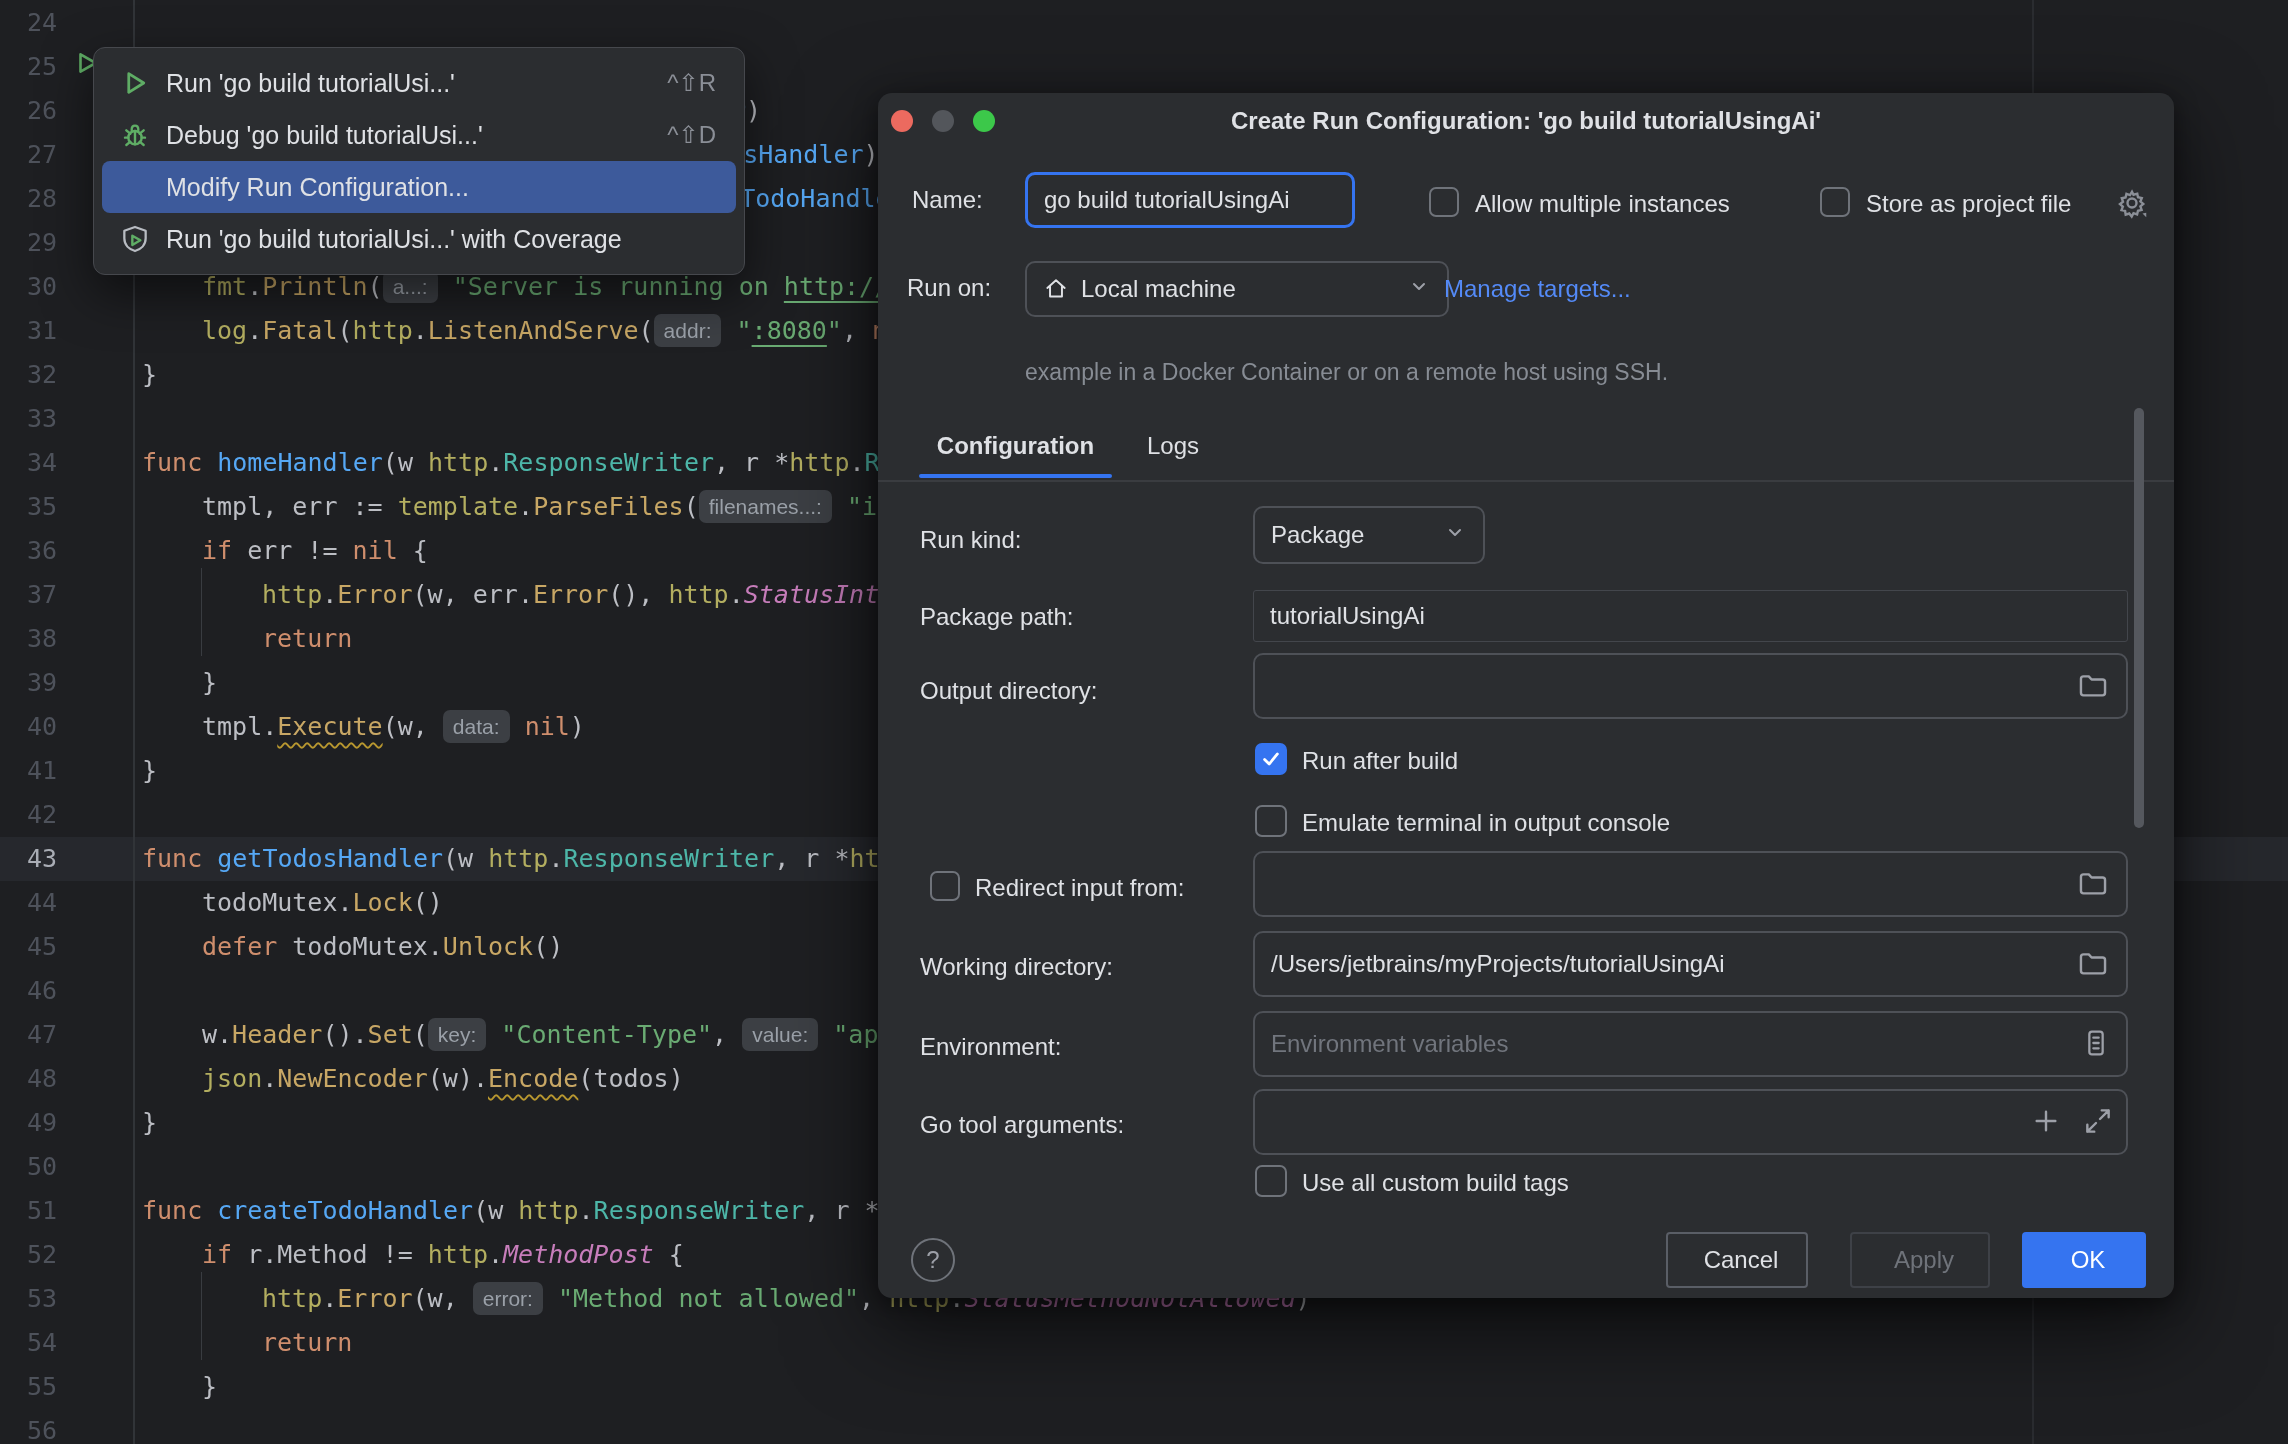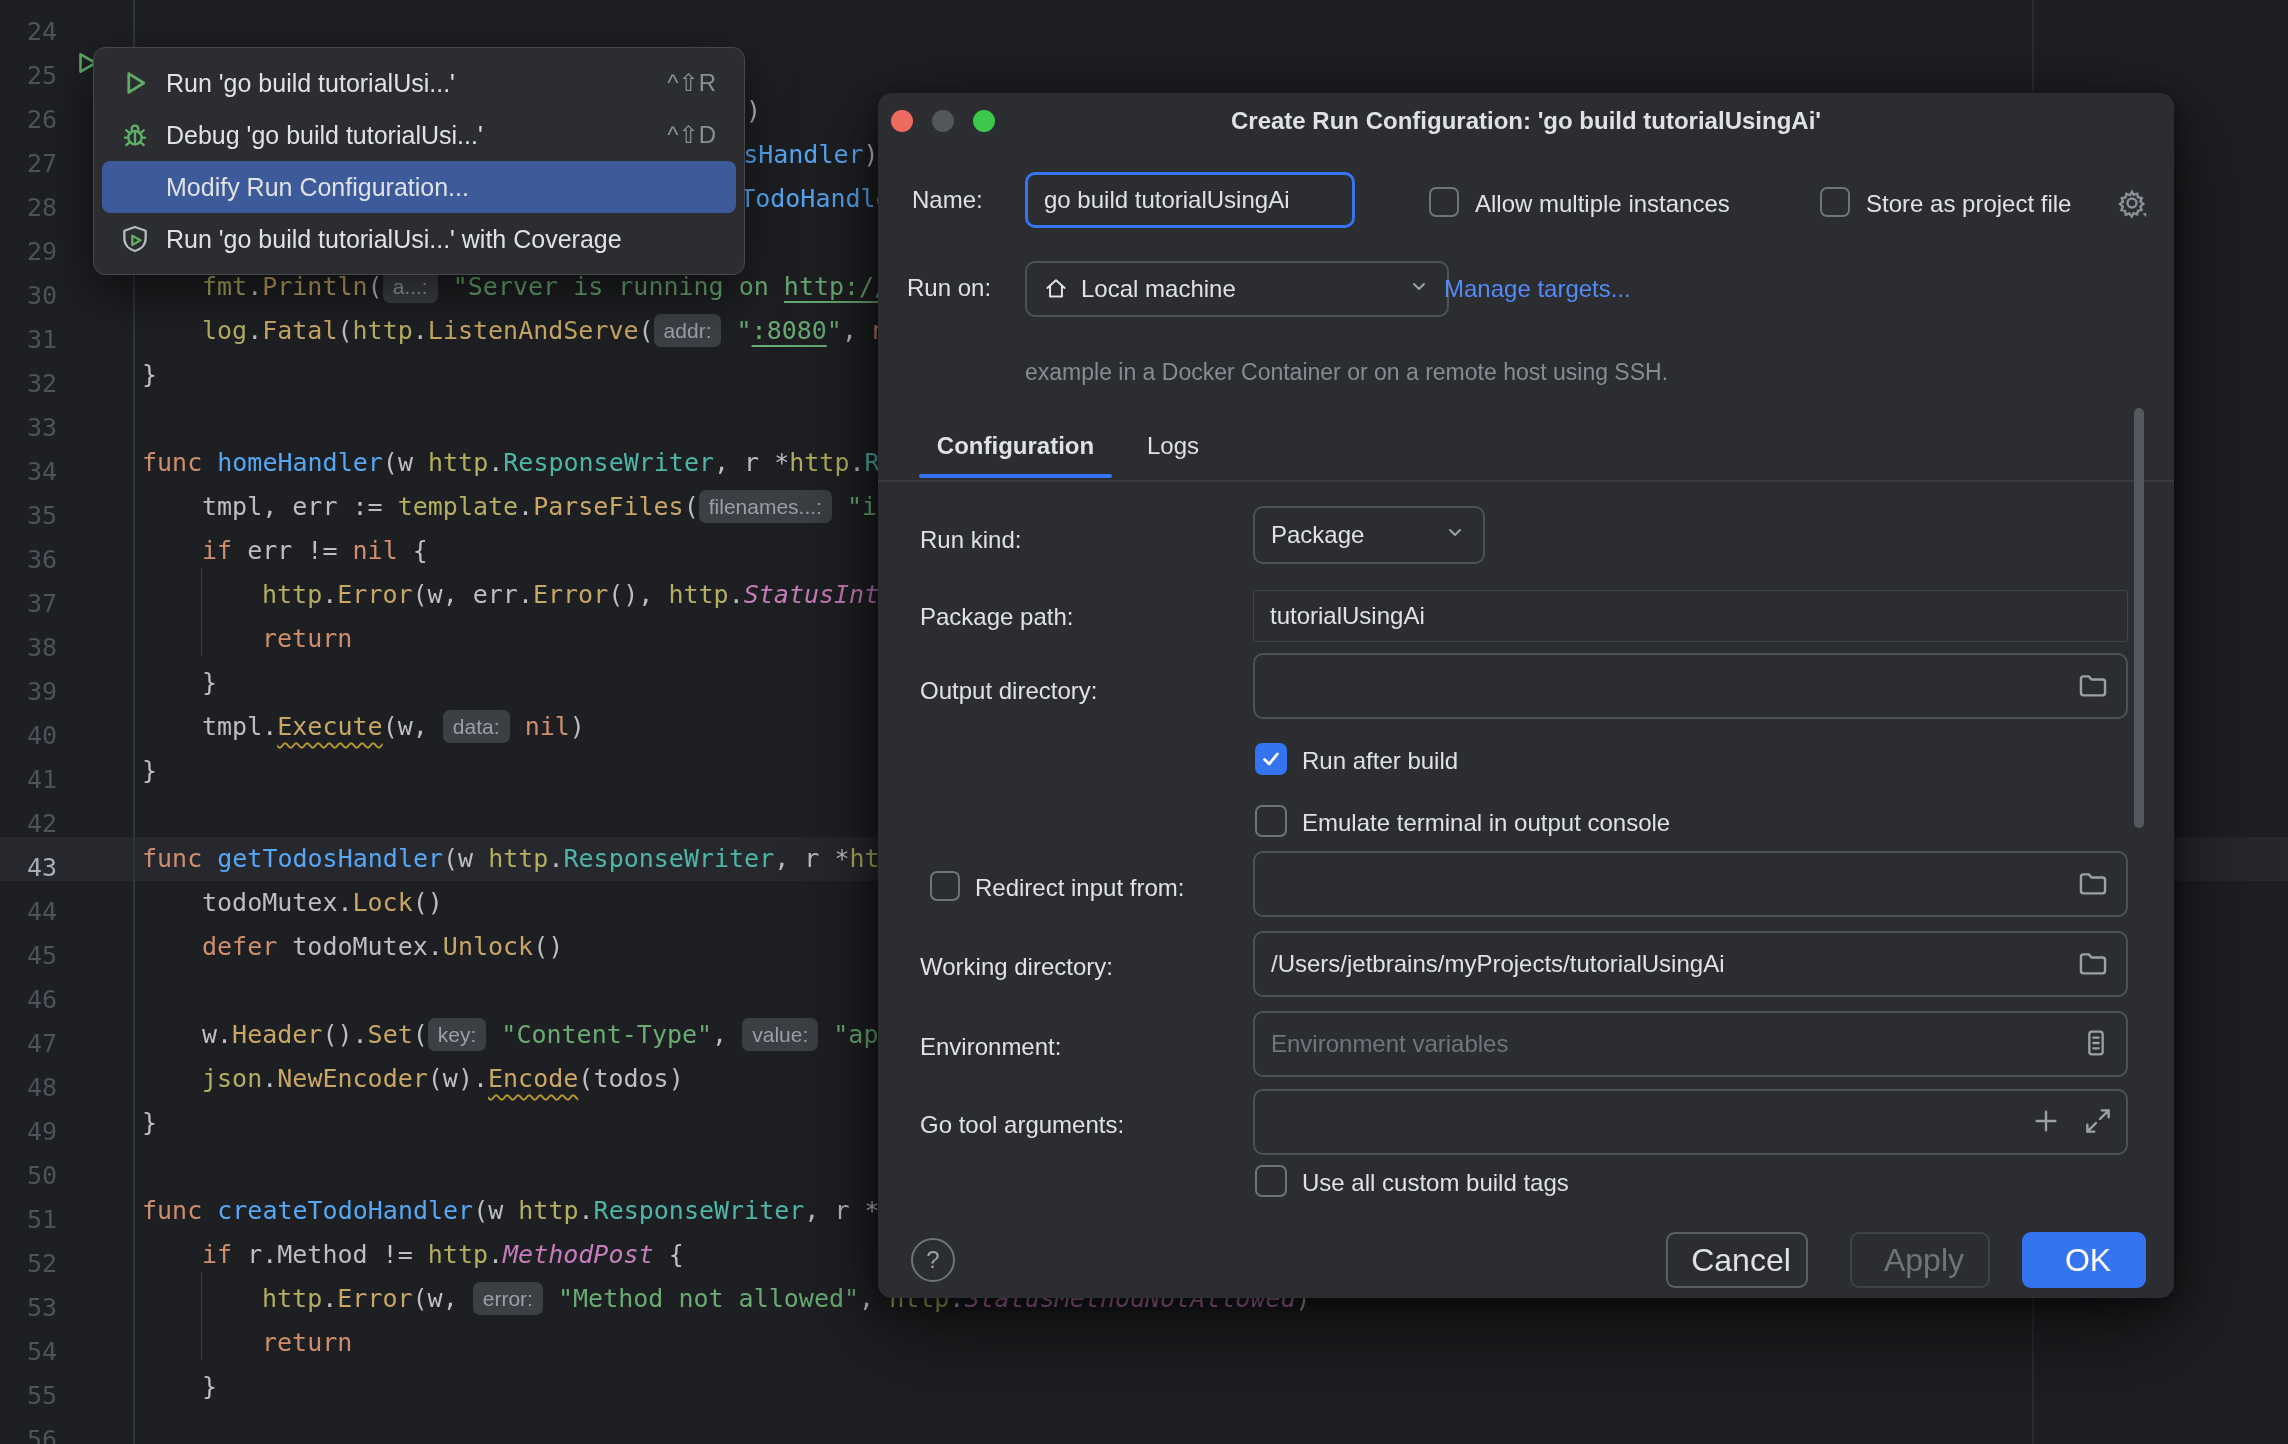--- a/index.html
+++ b/index.html
@@ -3,21 +3,21 @@
 <meta charset="utf-8">
 <style>
   html,body{margin:0;padding:0;background:#101114;}
   #root{position:relative;width:2288px;height:1444px;background:#1e1f22;overflow:hidden;
         font-family:"Liberation Sans","DejaVu Sans",sans-serif;color:#dfe1e5;}
   
   #editor{position:absolute;inset:0;}
   .crow{position:absolute;left:0;width:2288px;height:44px;line-height:44px;}
   .crow.cur{background:#26282d;}
   .lnum{position:absolute;left:0;width:57px;text-align:right;font-size:25px;color:#4e525b;
-        font-family:"DejaVu Sans Mono",monospace;margin-top:9px;}
+        font-family:"DejaVu Sans Mono",monospace;}
   .crow.cur .lnum{color:#a9adb5;}
   .ctext{position:absolute;top:0;white-space:pre;font-family:"DejaVu Sans Mono",monospace;
          font-size:25px;color:#bcbec4;}
   .tk-d{color:#bcbec4;} .tk-k{color:#cf8e6d;} .tk-fd{color:#56a8f5;}
   .tk-fc{color:#c8a765;} .tk-s{color:#6aab73;} .tk-p{color:#b3ae60;}
   .tk-ty{color:#4db6a8;} .tk-c{color:#c77dbb;font-style:italic;}
   .tk-su{color:#6aab73;text-decoration:underline;text-underline-offset:6px;}
   .tk-wavy{color:#c8a765;text-decoration:underline wavy #b8972f;text-decoration-thickness:2px;text-underline-offset:7px;}
   .tk-chip{display:inline-block;background:#3c3f44;color:#9aa0a8;border-radius:7px;
            font-family:"Liberation Sans",sans-serif;font-size:21px;line-height:33px;height:33px;
@@ -56,21 +56,21 @@
       background:transparent;cursor:pointer;box-sizing:border-box;}
   .cb.checked{background:#3574f0;border:none;display:flex;align-items:center;justify-content:center;}
   .cb-lbl{position:absolute;font-size:24px;color:#dfe1e5;white-space:nowrap;cursor:default;}
   .link{position:absolute;font-size:24px;color:#548af7;cursor:pointer;white-space:nowrap;}
   .helptxt{position:absolute;font-size:23px;color:#878c94;white-space:nowrap;}
   .tab{position:absolute;height:60px;display:flex;align-items:center;justify-content:center;
        font-size:24px;color:#dfe1e5;cursor:pointer;}
   #tab-underline{position:absolute;height:4px;background:#3574f0;border-radius:2px;}
   #tab-separator{position:absolute;left:0;width:1296px;height:2px;background:#3a3c40;}
   .ficon{position:absolute;cursor:pointer;}
-  .btn{position:absolute;height:56px;border-radius:9px;font-size:32px;display:flex;align-items:center;
+  .btn{position:absolute;height:56px;border-radius:4px;font-size:24px;display:flex;align-items:center;
        justify-content:center;cursor:pointer;box-sizing:border-box;padding-left:8px;}
   .btn.ghost{border:2px solid #5a5e66;color:#dfe1e5;}
   .btn.disabled{border:2px solid #3e4147;color:#6f737a;cursor:default;}
   .btn.primary{background:#3574f0;color:#ffffff;}
   #help-btn{position:absolute;width:40px;height:40px;border:2.5px solid #6f737a;border-radius:50%;
             display:flex;align-items:center;justify-content:center;font-size:24px;color:#9da0a8;cursor:pointer;}
   #dlg-scrollbar{position:absolute;left:1256px;top:315px;width:10px;height:420px;border-radius:5px;background:#55585e;cursor:pointer;}
   .gear{position:absolute;cursor:pointer;}
 </style>
 </head>

